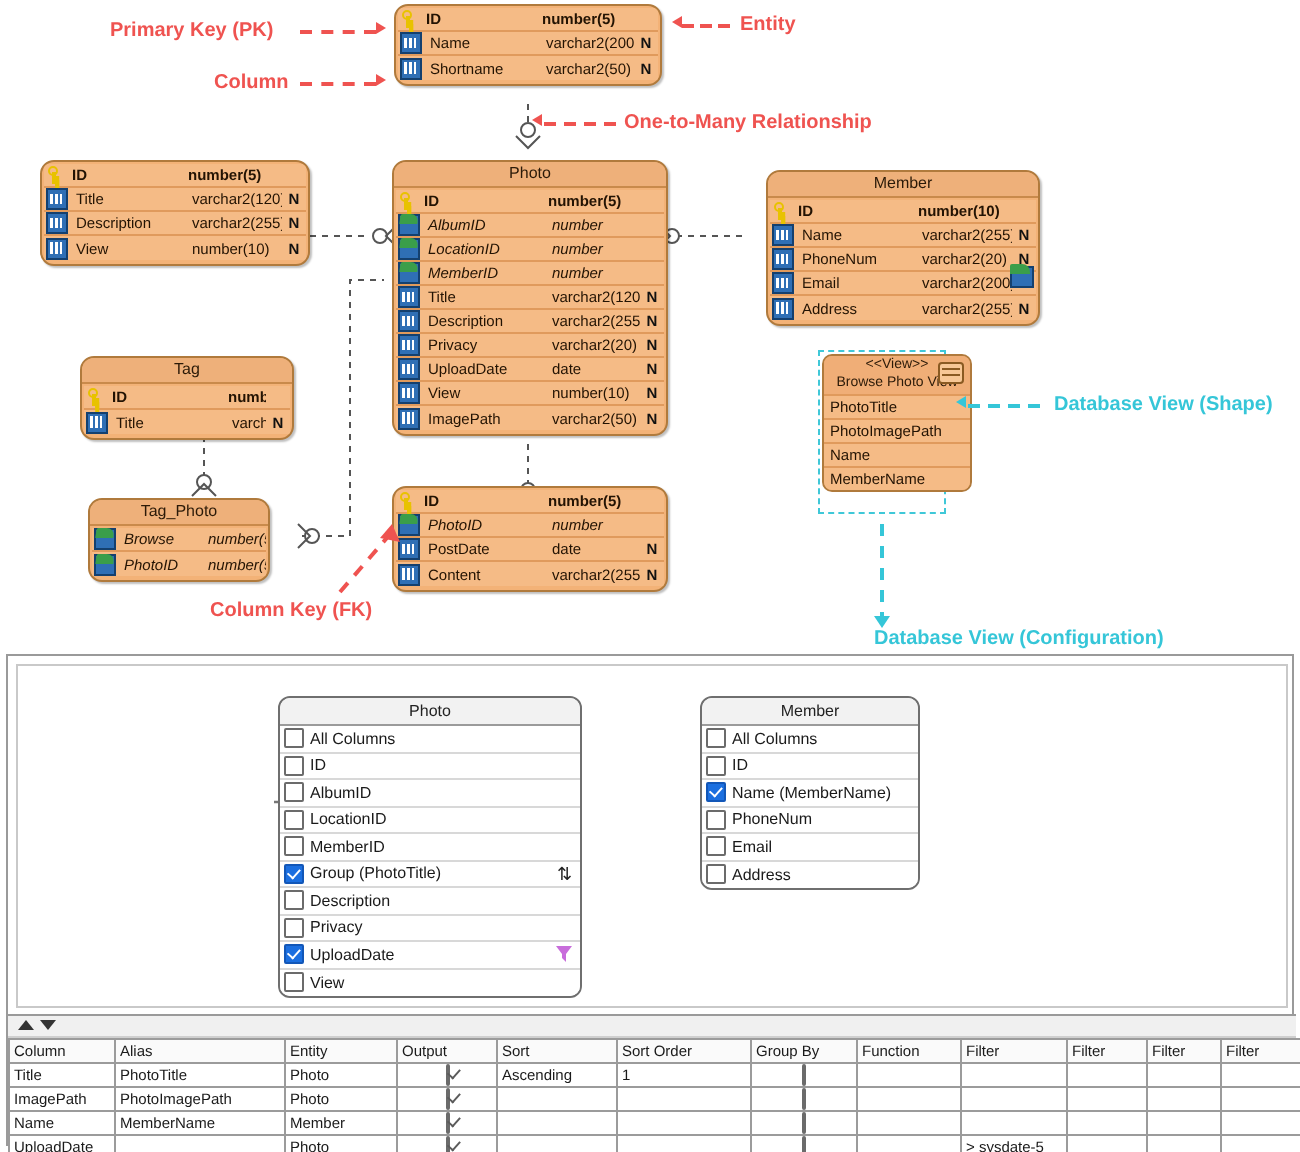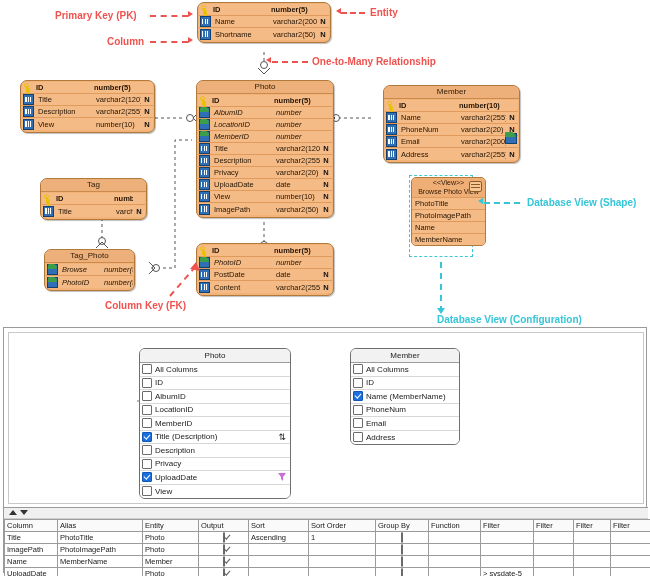--- a/index.html
+++ b/index.html
@@ -430,21 +430,21 @@
           <div class="qt-row">
             <span class="cb"></span>
             <span>LocationID</span>
           </div>
           <div class="qt-row">
             <span class="cb"></span>
             <span>MemberID</span>
           </div>
           <div class="qt-row">
             <span class="cb on"></span>
-            <span>Title (Description)</span>
+            <span>Group (PhotoTitle)</span>
             <span class="sortglyph">⇅</span>
           </div>
           <div class="qt-row">
             <span class="cb"></span>
             <span>Description</span>
           </div>
           <div class="qt-row">
             <span class="cb"></span>
             <span>Privacy</span>
           </div>

